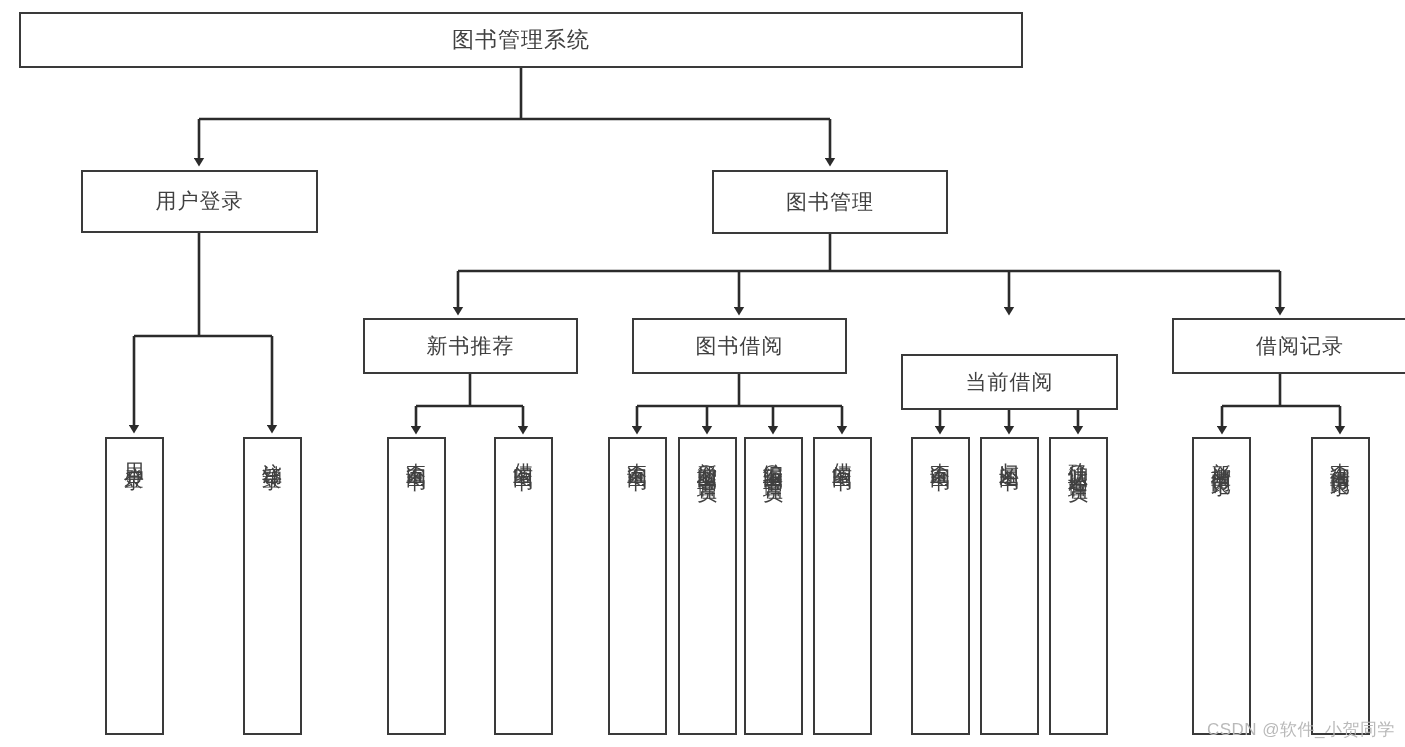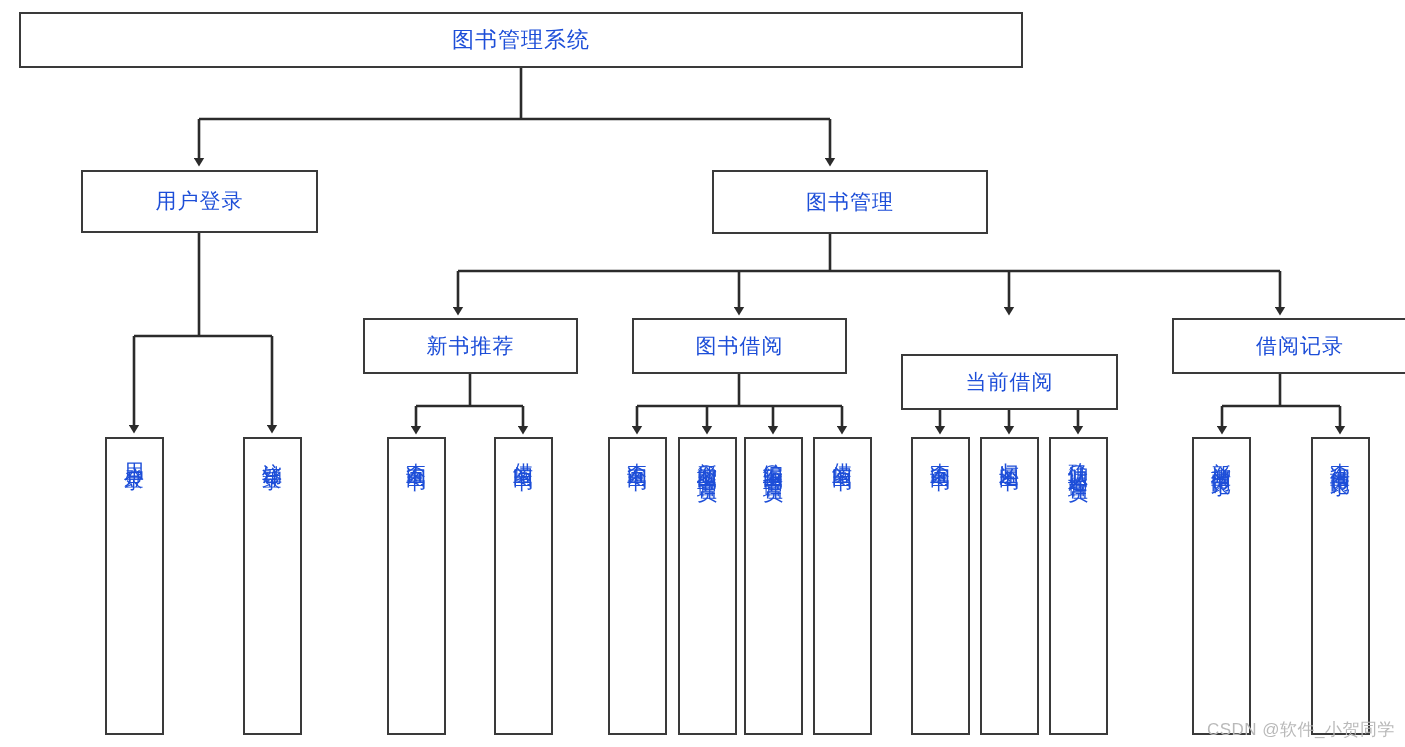--- a/index.html
+++ b/index.html
@@ -28,21 +28,21 @@
     border:2.5px solid #3a3a3a;
     display:flex;
     align-items:center;
     justify-content:center;
     overflow:hidden;
   }
   .node .label{
     font-size:21px;
     line-height:1.18;
     letter-spacing:1px;
-    color:#1d4ed8;
+    color:#404040;
     white-space:nowrap;
     text-align:center;
   }
   .node.level0 .label{font-size:22px;}
   .node.level1 .label{font-size:21px;}
   .node.level2 .label{font-size:21px;}
   
   .node.leaf{
     align-items:flex-start;
     justify-content:center;
@@ -126,21 +126,21 @@
     </g>
   </svg>
 
   <div class="node level0" style="left:19px;top:12px;width:1004px;height:56px;">
     <span class="label">图书管理系统</span>
   </div>
 
   <div class="node level1" style="left:81px;top:170px;width:237px;height:63px;">
     <span class="label">用户登录</span>
   </div>
-  <div class="node level1" style="left:712px;top:170px;width:276px;height:64px;">
+  <div class="node level1" style="left:712px;top:170px;width:236px;height:64px;">
     <span class="label">图书管理</span>
   </div>
 
   <div class="node level2" style="left:632px;top:318px;width:215px;height:56px;">
     <span class="label">图书借阅</span>
   </div>
   <div class="node level2" style="left:363px;top:318px;width:215px;height:56px;">
     <span class="label">新书推荐</span>
   </div>
   <div class="node level2" style="left:901px;top:318px;width:217px;height:56px;margin-top:36px;">

